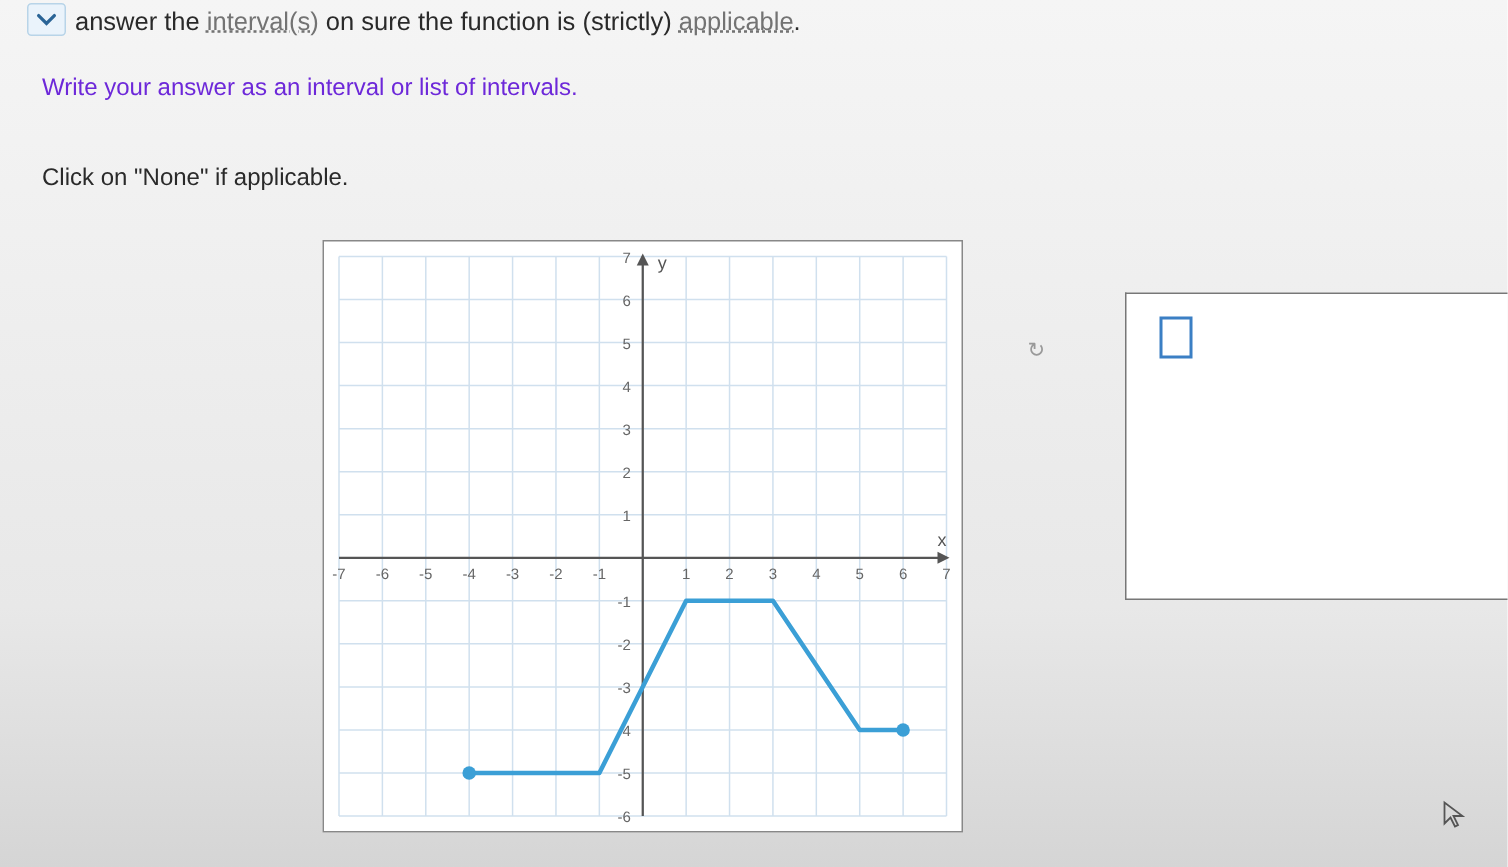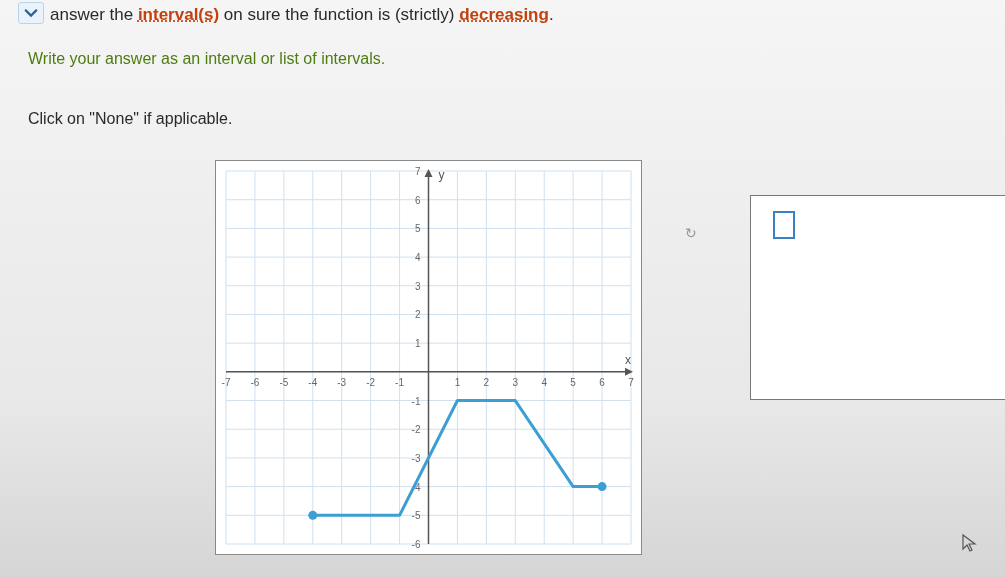--- a/index.html
+++ b/index.html
@@ -27,31 +27,30 @@
     }
     .chevron-box svg { width: 14px; height: 14px; }
     .question-text {
       position: absolute;
       top: 5px;
       left: 50px;
       font-size: 17px;
       color: #2a2a2a;
     }
     .underline-link {
-      color: #c2410c;
+      color: #737373;
       text-decoration: underline;
       text-decoration-style: dotted;
-      font-weight: bold;
     }
     .instructions {
       position: absolute;
       top: 48px;
       left: 28px;
       font-size: 16px;
-      color: #4d7c0f;
+      color: #6d28d9;
       line-height: 1.35;
     }
     .click-none {
       position: absolute;
       top: 110px;
       left: 28px;
       font-size: 16px;
       color: #2a2a2a;
     }
     .chart-container {
@@ -100,21 +99,21 @@
 </head>
 <body>
 
 <div class="chevron-box">
   <svg viewBox="0 0 16 16">
     <path d="M2 5 L8 11 L14 5" stroke="#2a6496" stroke-width="2.5" fill="none" stroke-linecap="round"></path>
   </svg>
 </div>
 
 <div class="question-text">
-  <span>answer the </span><span class="underline-link">interval(s)</span><span> on sure the function is (strictly) </span><span class="underline-link">decreasing</span><span>.</span>
+  <span>answer the </span><span class="underline-link">interval(s)</span><span> on sure the function is (strictly) </span><span class="underline-link">applicable</span><span>.</span>
 </div>
 
 <div class="instructions">
   <div>Write your answer as an interval or list of intervals.</div>
 </div>
 
 <div class="click-none">Click on "None" if applicable.</div>
 
 <div class="chart-container">
   <svg id="chart-svg" width="425" height="393" viewBox="0 0 425 393">

